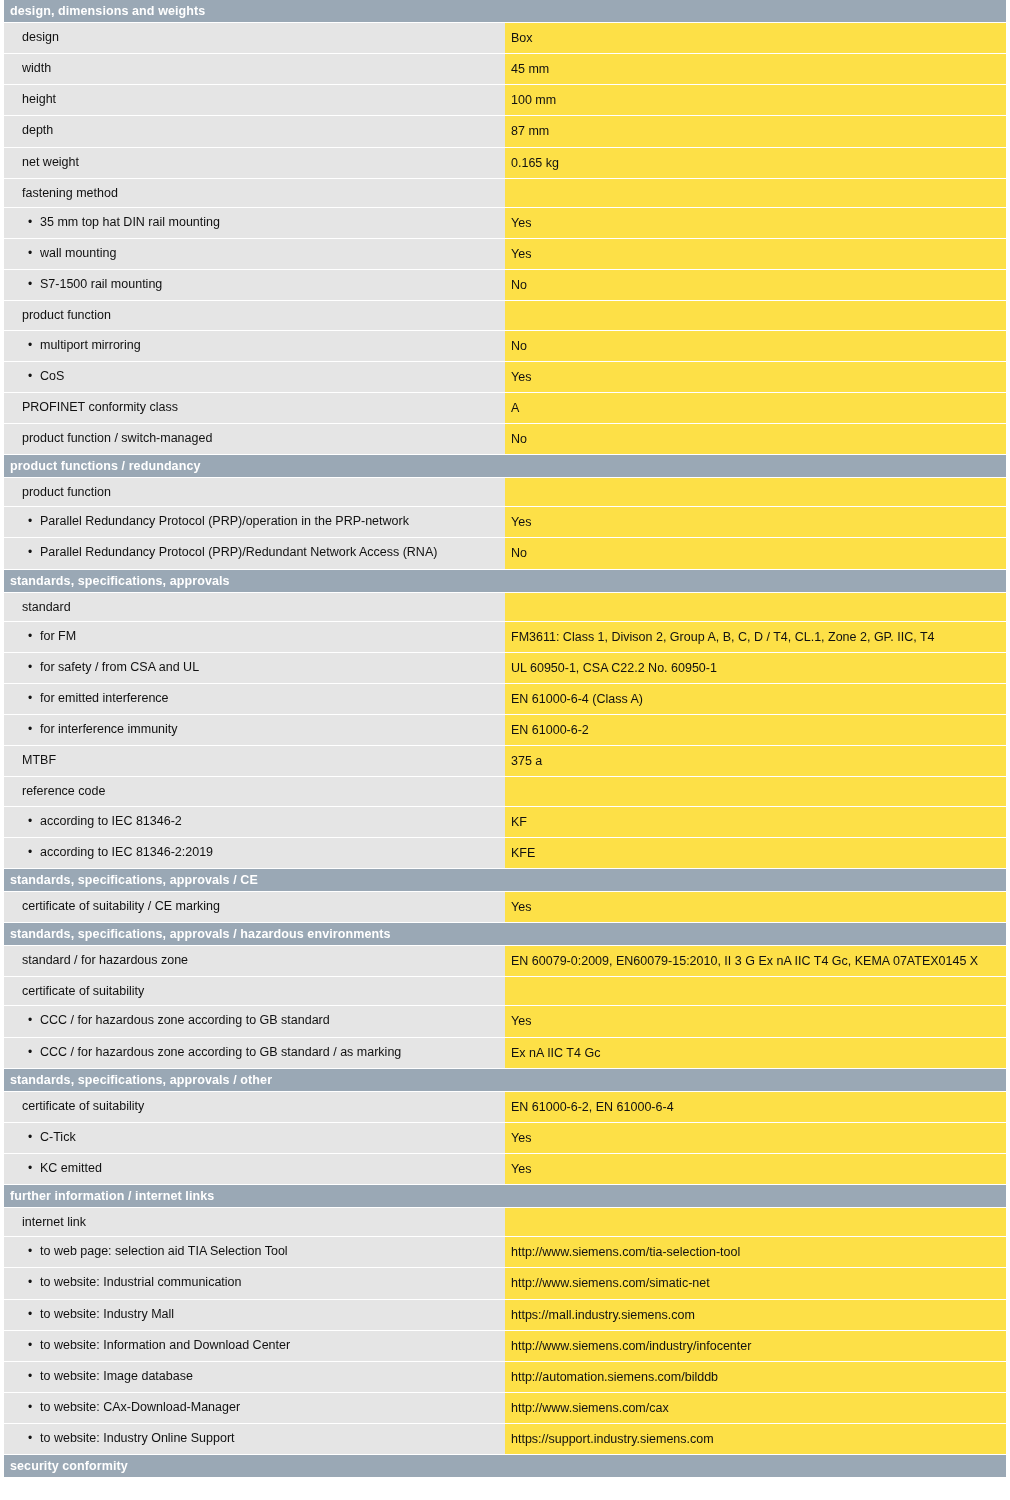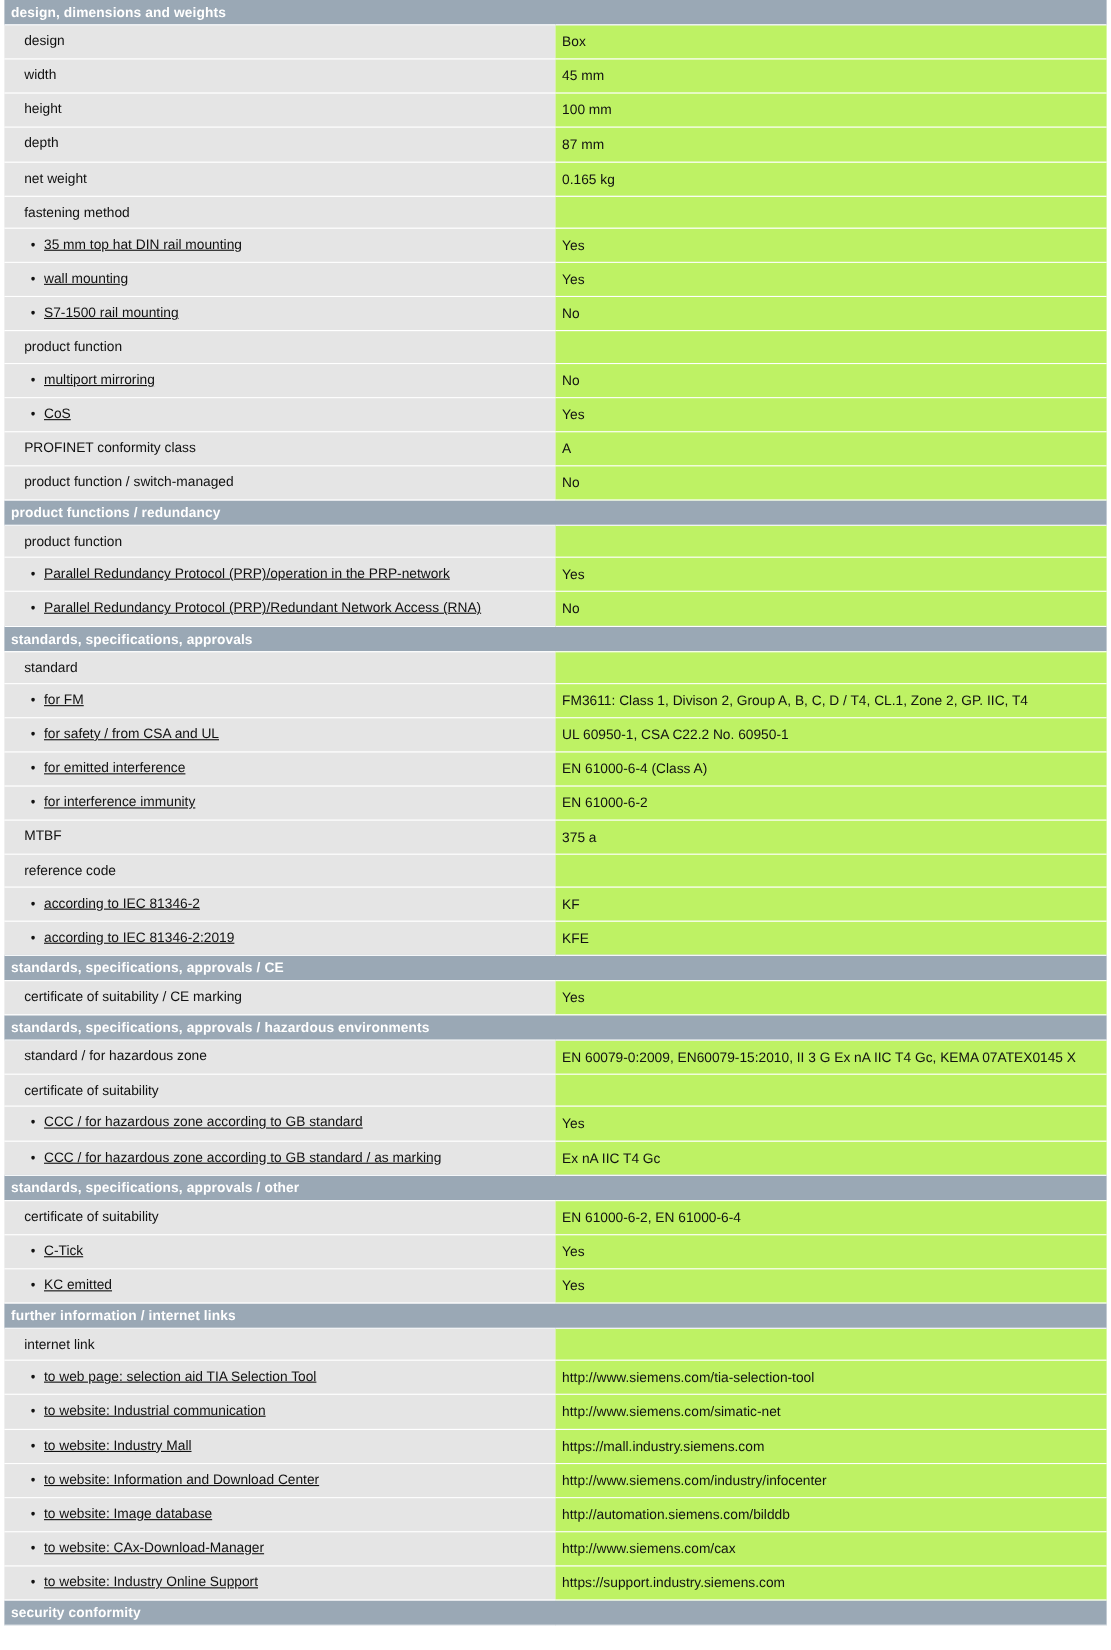--- a/index.html
+++ b/index.html
@@ -42,29 +42,28 @@
   tr.row td {
     border-bottom: 1px solid #ffffff;
     padding: 6px 6px 6px 6px;
     line-height: 1.3;
   }
   tr.row td.label {
     width: 460px;
     background: #e5e5e5;
   }
   tr.row td.value {
-    background: #bef264;
+    background: #fde047;
   }
 
   
   .lvl0 { padding-left: 12px; }
   .bullet {
     padding-left: 30px;
     position: relative;
-    text-decoration: underline;
   }
   .bullet::before {
     content: "\2022";
     position: absolute;
     left: 18px;
     top: 0;
     font-size: 12px;
     line-height: 1.3;
     color: #111111;
   }

